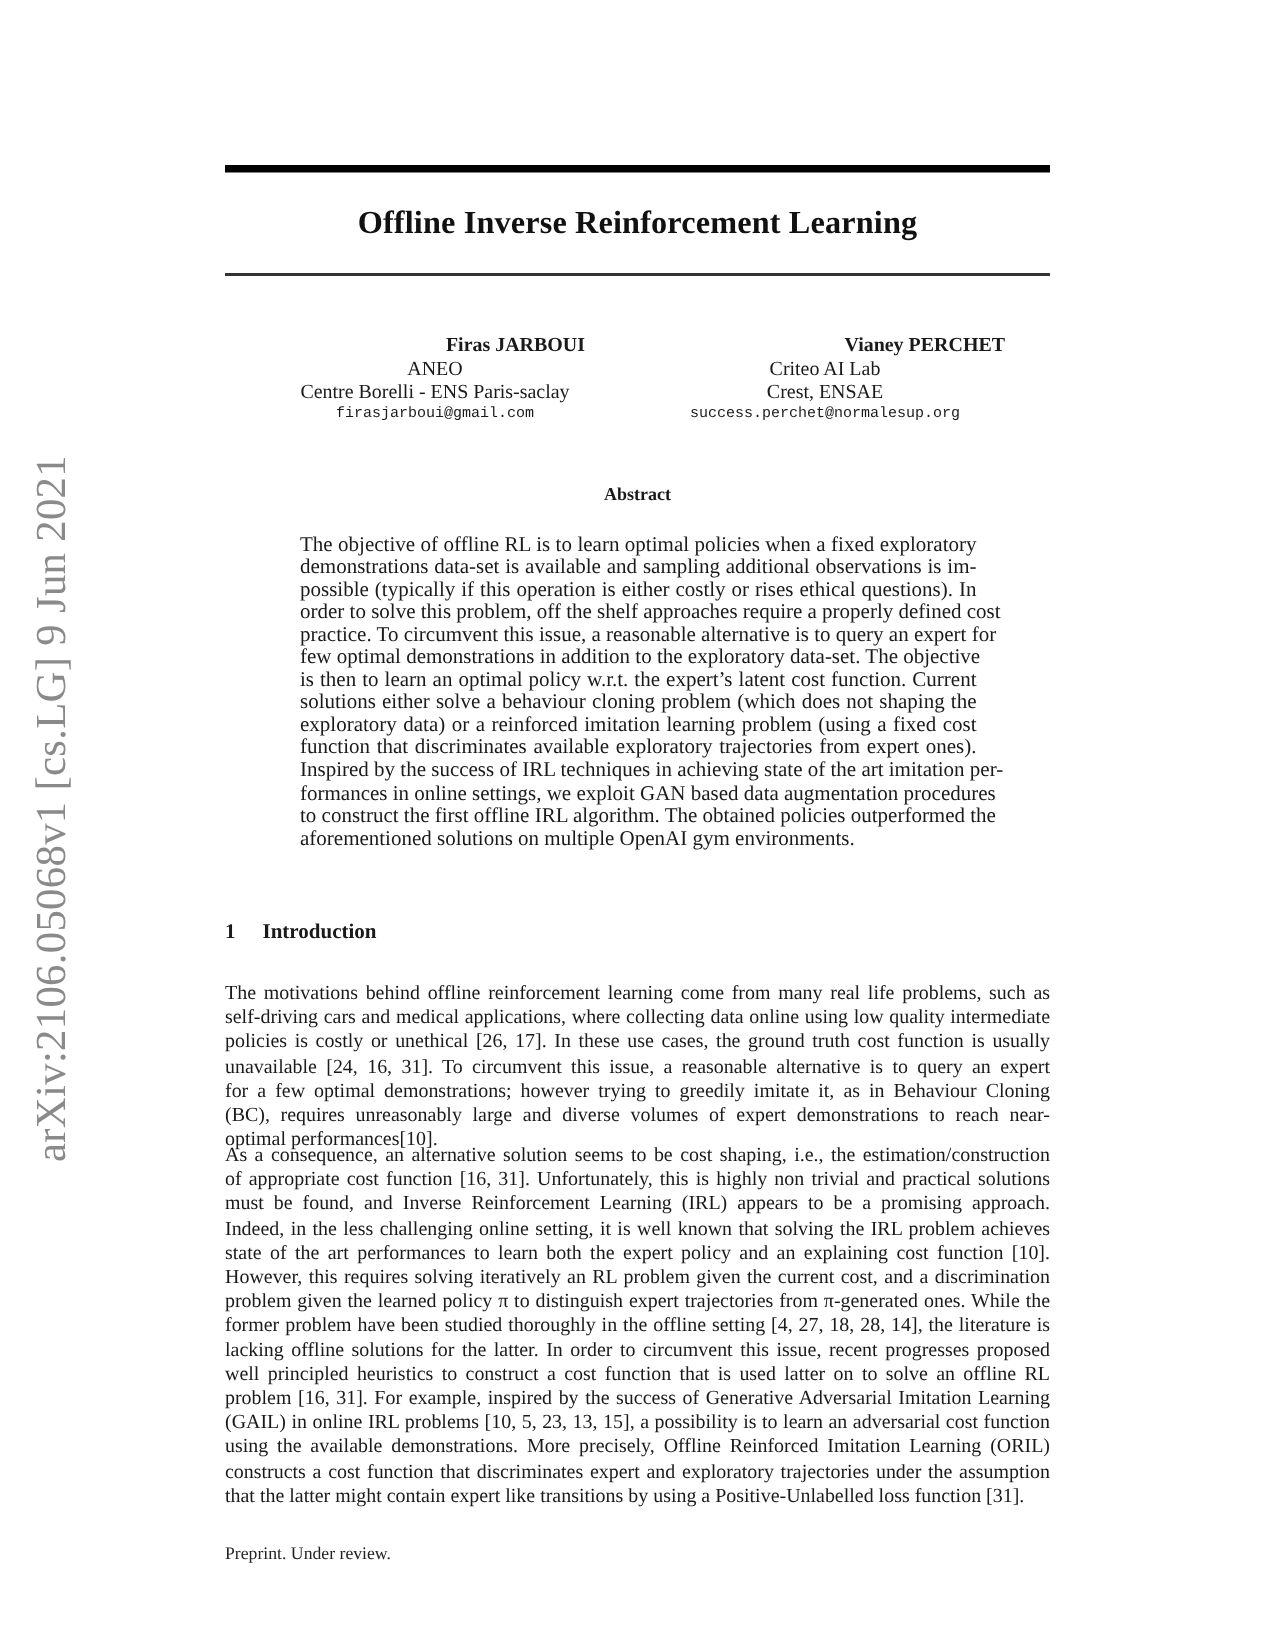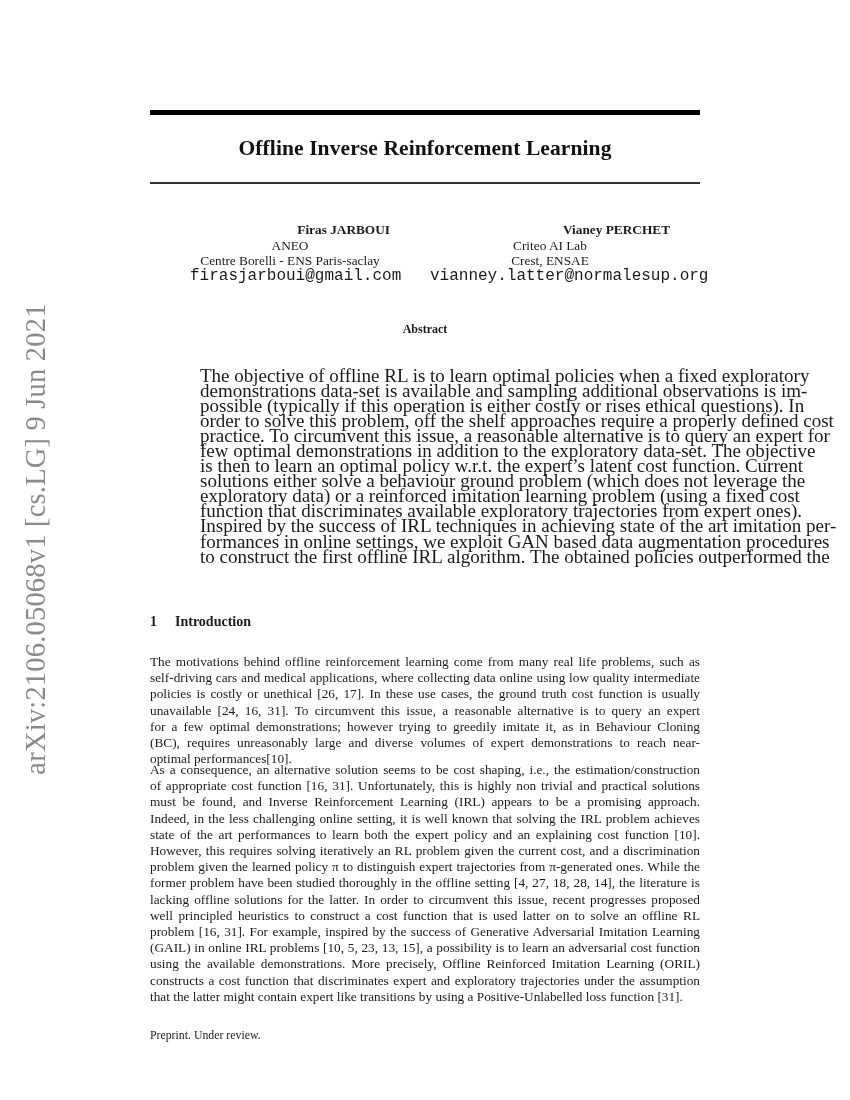--- a/index.html
+++ b/index.html
@@ -79,41 +79,40 @@
       top: 0;
       text-align: center;
       font-size: 13.3px;
       line-height: 15.7px;
     }
     .author.a1 { left: 40px; width: 200px; }
     .author.a2 { left: 280px; width: 240px; }
     .author .name { font-weight: bold; text-align: right; }
     .author .email {
       font-family: "Liberation Mono", "DejaVu Sans Mono", monospace;
-      font-size: 16px;
+      font-size: 10px;
     }
     .abstract-heading {
       position: absolute;
       top: 322px;
       left: 0;
       width: 550px;
       text-align: center;
       font-weight: bold;
       font-size: 12px;
     }
     .abstract-body {
       position: absolute;
       top: 356px;
       left: 50px;
       width: 451px;
-      font-size: 19px;
+      font-size: 14px;
       line-height: 15.05px;
       text-align: justify;
       hyphens: manual;
-      margin-top: 12px;
     }
     .section-heading {
       position: absolute;
       top: 614px;
       left: 0;
       font-weight: bold;
       font-size: 14px;
     }
     .section-heading .num { display: inline-block; width: 25px; }
     .para {
@@ -153,39 +152,40 @@
     <div class="author a1">
       <div class="name">Firas JARBOUI</div>
       <div>ANEO</div>
       <div>Centre Borelli - ENS Paris-saclay</div>
       <div class="email">firasjarboui@gmail.com</div>
     </div>
     <div class="author a2">
       <div class="name">Vianey PERCHET</div>
       <div>Criteo AI Lab</div>
       <div>Crest, ENSAE</div>
-      <div class="email">vianney.latter@normalesup.org</div>
+      <div class="email">success.perchet@normalesup.org</div>
     </div>
   </div>
 
   <div class="abstract-heading">Abstract</div>
   <div class="abstract-body">
     <span class="line">The objective of offline RL is to learn optimal policies when a fixed exploratory</span>
     <span class="line">demonstrations data-set is available and sampling additional observations is im-</span>
     <span class="line">possible (typically if this operation is either costly or rises ethical questions). In</span>
     <span class="line">order to solve this problem, off the shelf approaches require a properly defined cost</span>
     <span class="line">practice. To circumvent this issue, a reasonable alternative is to query an expert for</span>
     <span class="line">few optimal demonstrations in addition to the exploratory data-set. The objective</span>
     <span class="line">is then to learn an optimal policy w.r.t. the expert’s latent cost function. Current</span>
-    <span class="line">solutions either solve a behaviour ground problem (which does not leverage the</span>
+    <span class="line">solutions either solve a behaviour cloning problem (which does not shaping the</span>
     <span class="line">exploratory data) or a reinforced imitation learning problem (using a fixed cost</span>
     <span class="line">function that discriminates available exploratory trajectories from expert ones).</span>
     <span class="line">Inspired by the success of IRL techniques in achieving state of the art imitation per-</span>
     <span class="line">formances in online settings, we exploit GAN based data augmentation procedures</span>
     <span class="line">to construct the first offline IRL algorithm. The obtained policies outperformed the</span>
+    <span class="line last">aforementioned solutions on multiple OpenAI gym environments.</span>
   </div>
 
   <div class="section-heading">
     <span class="num">1</span><span>Introduction</span>
   </div>
 
   <div class="para p1">
     <span class="line">The motivations behind offline reinforcement learning come from many real life problems, such as</span>
     <span class="line">self-driving cars and medical applications, where collecting data online using low quality intermediate</span>
     <span class="line">policies is costly or unethical [26, 17]. In these use cases, the ground truth cost function is usually</span>

